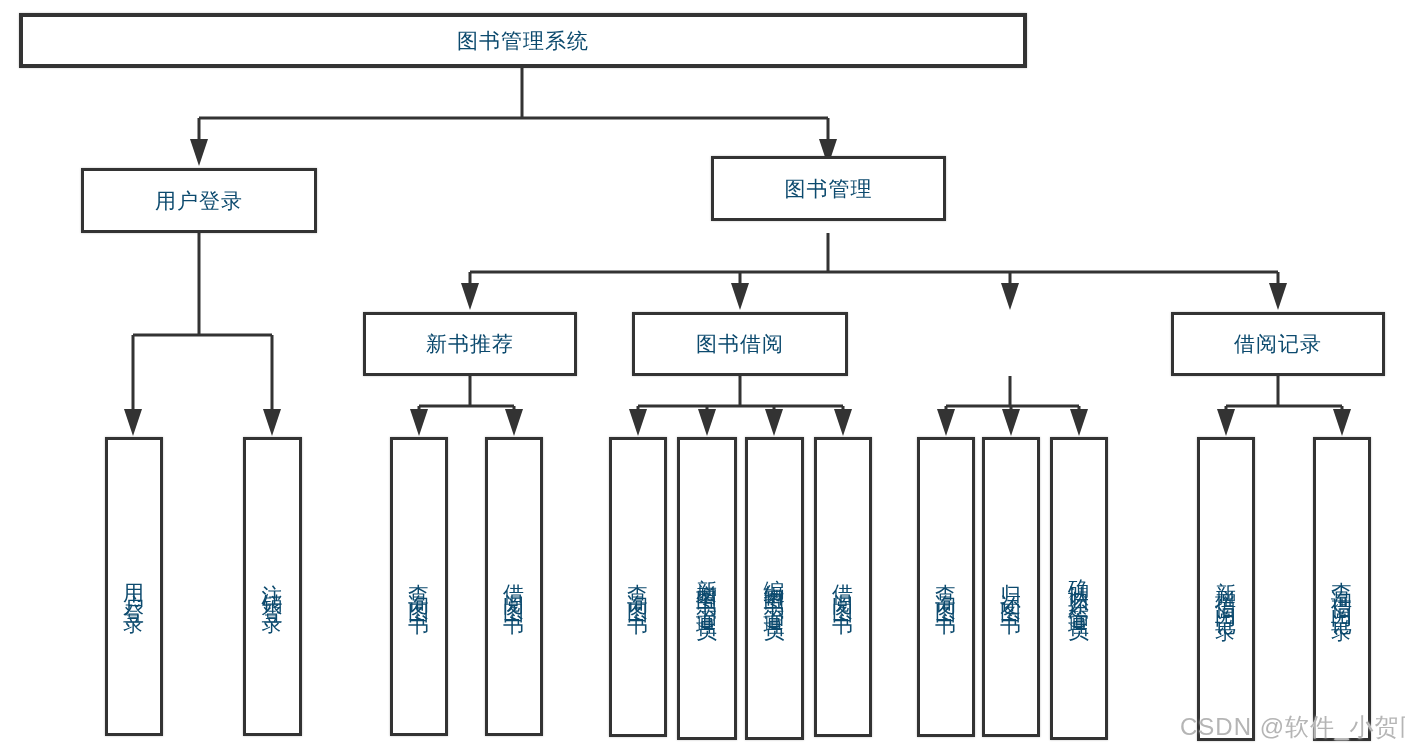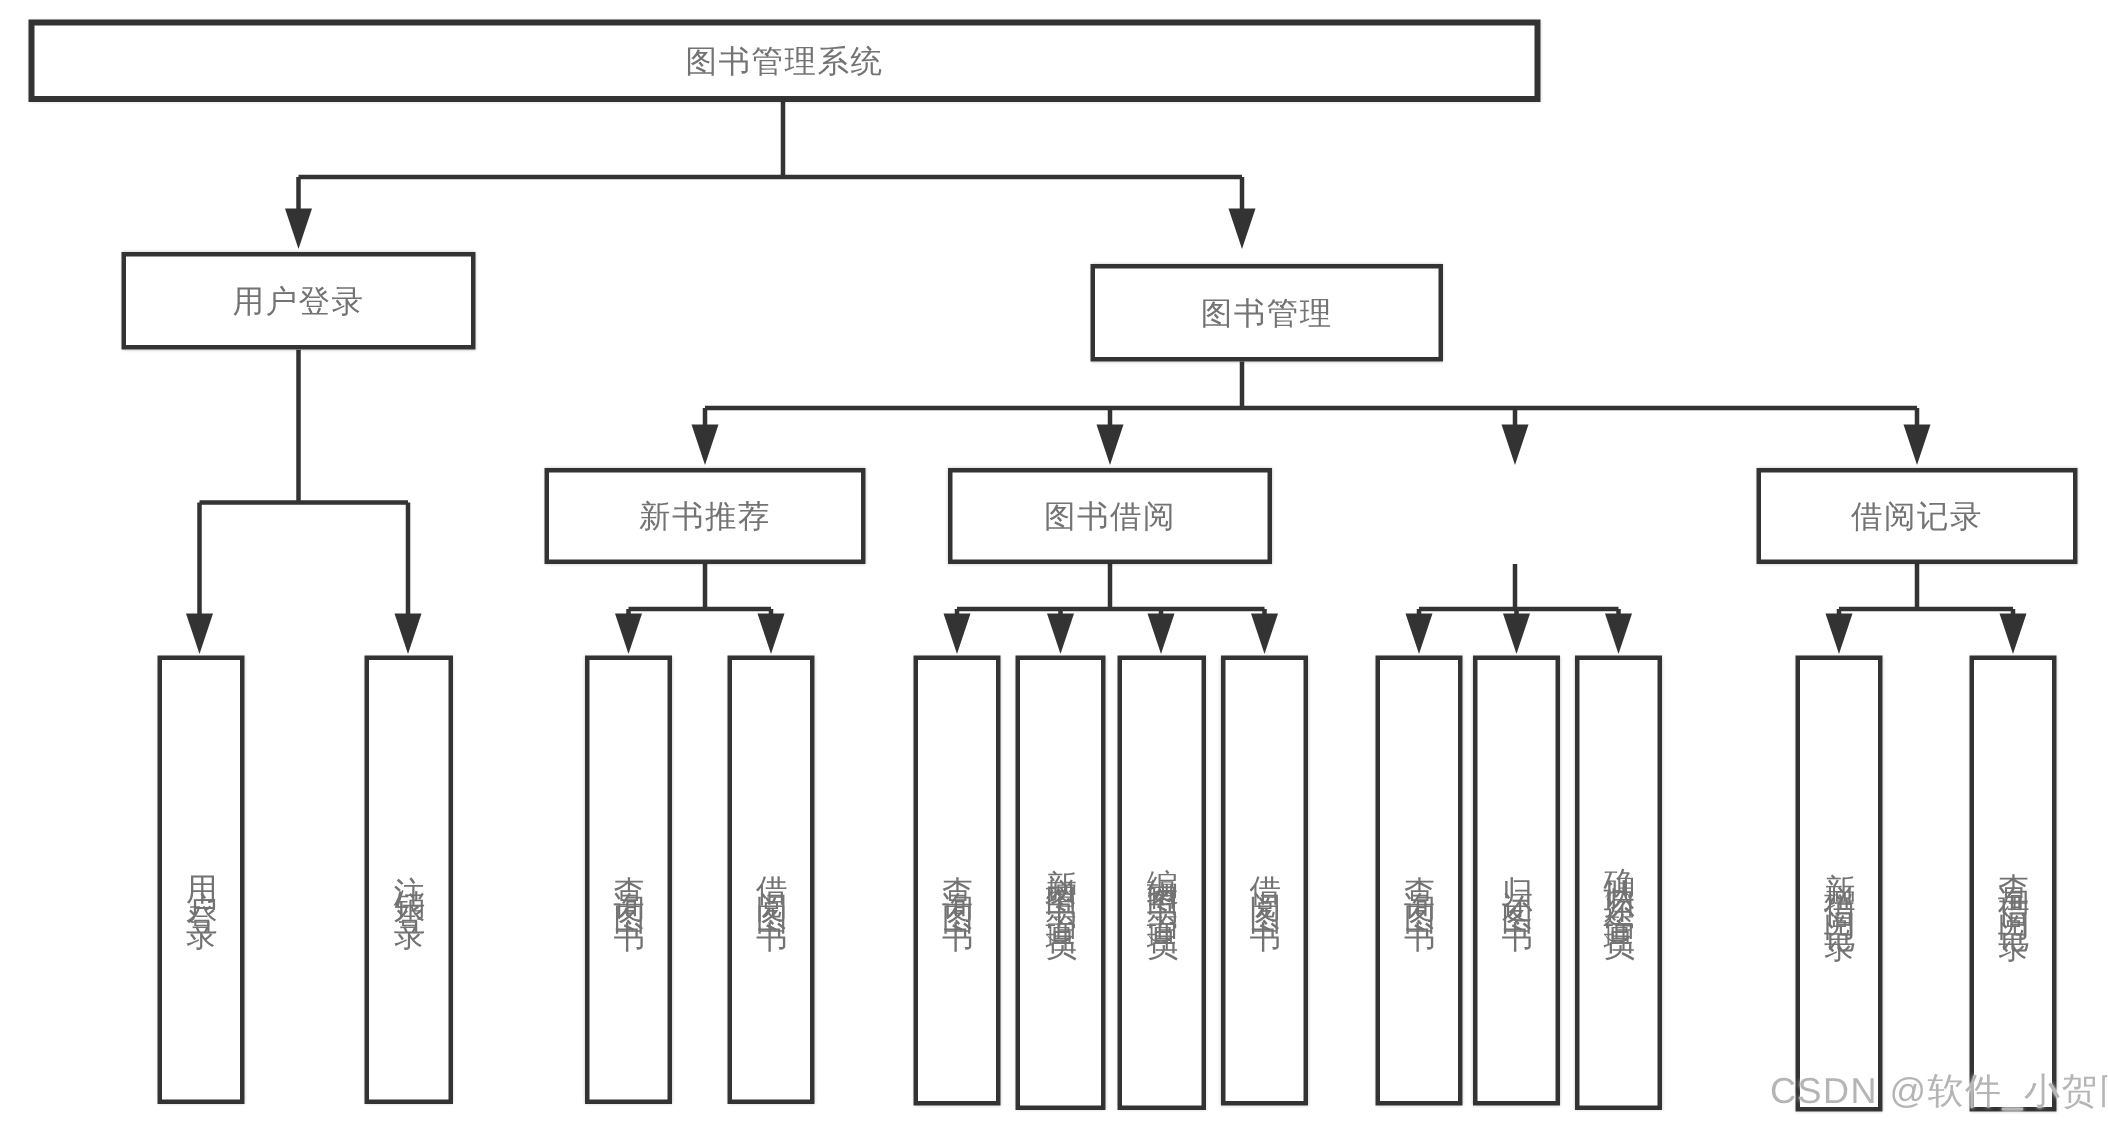--- a/index.html
+++ b/index.html
@@ -9,21 +9,21 @@
     background:#ffffff;
     overflow:hidden;
     font-family:"Liberation Sans","DejaVu Sans",sans-serif;
   }
   #connectors{position:absolute;left:0;top:0;z-index:1;}
   .node{
     position:absolute;
     box-sizing:border-box;
     background:#ffffff;
     border:3px solid #333333;
-    color:#737373;
+    color:#0c4a6e;
     display:flex;align-items:center;justify-content:center;
     z-index:2;
     box-shadow:0 0 2px rgba(0,0,0,0.25);
   }
   .hbox span{
     font-size:21px;
     letter-spacing:1px;
     white-space:nowrap;
   }
   .root{border-width:4px;}
@@ -86,21 +86,21 @@
     </g>
   </svg>
 
   <div class="node hbox root" style="left:19px;top:13px;width:1008px;height:55px;">
     <span>图书管理系统</span>
   </div>
 
   <div class="node hbox" style="left:81px;top:168px;width:236px;height:65px;">
     <span>用户登录</span>
   </div>
-  <div class="node hbox" style="left:711px;top:176px;width:235px;height:65px;margin-left:16px;">
+  <div class="node hbox" style="left:711px;top:156px;width:235px;height:65px;">
     <span>图书管理</span>
   </div>
 
   <div class="node hbox" style="left:632px;top:312px;width:216px;height:64px;">
     <span>图书借阅</span>
   </div>
   <div class="node hbox" style="left:363px;top:312px;width:214px;height:64px;">
     <span>新书推荐</span>
   </div>
   <div class="node hbox" style="left:1171px;top:312px;width:214px;height:64px;">

